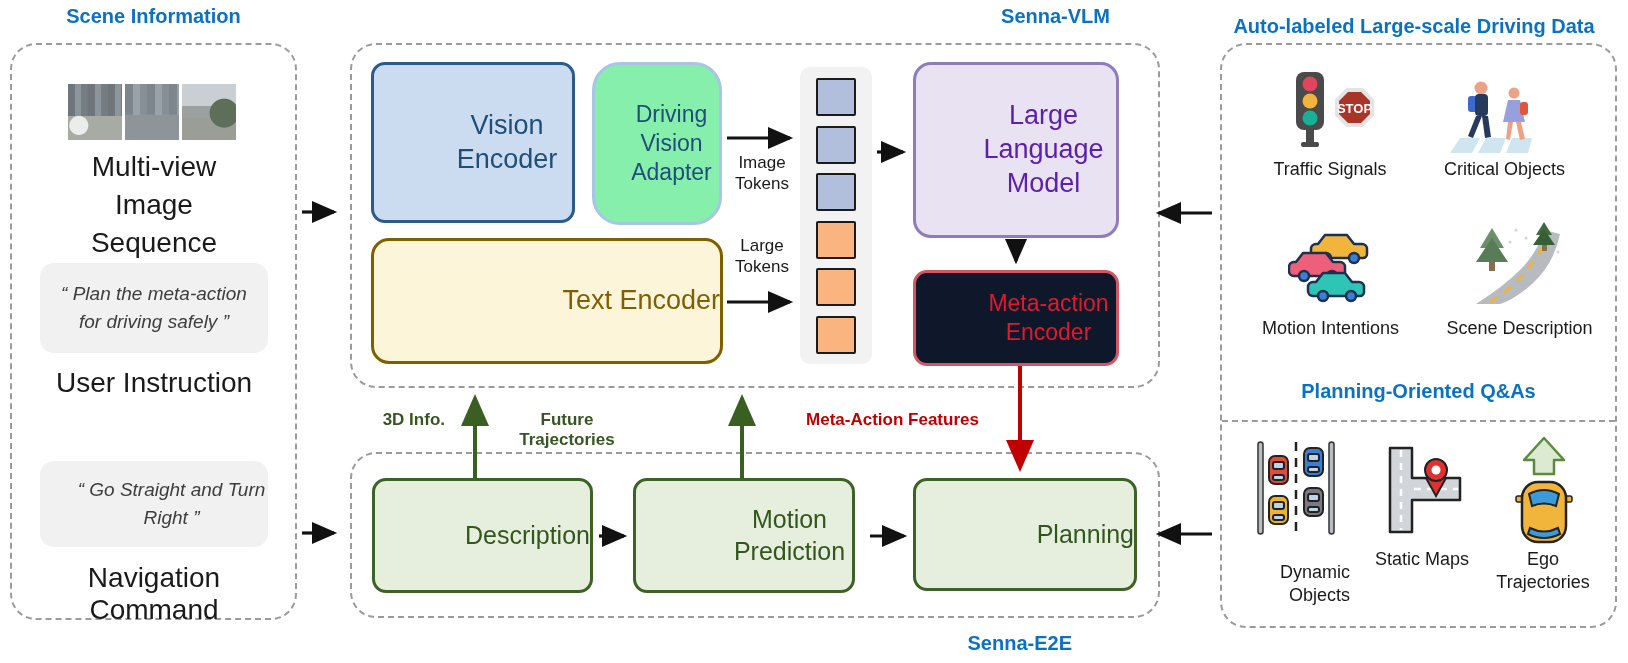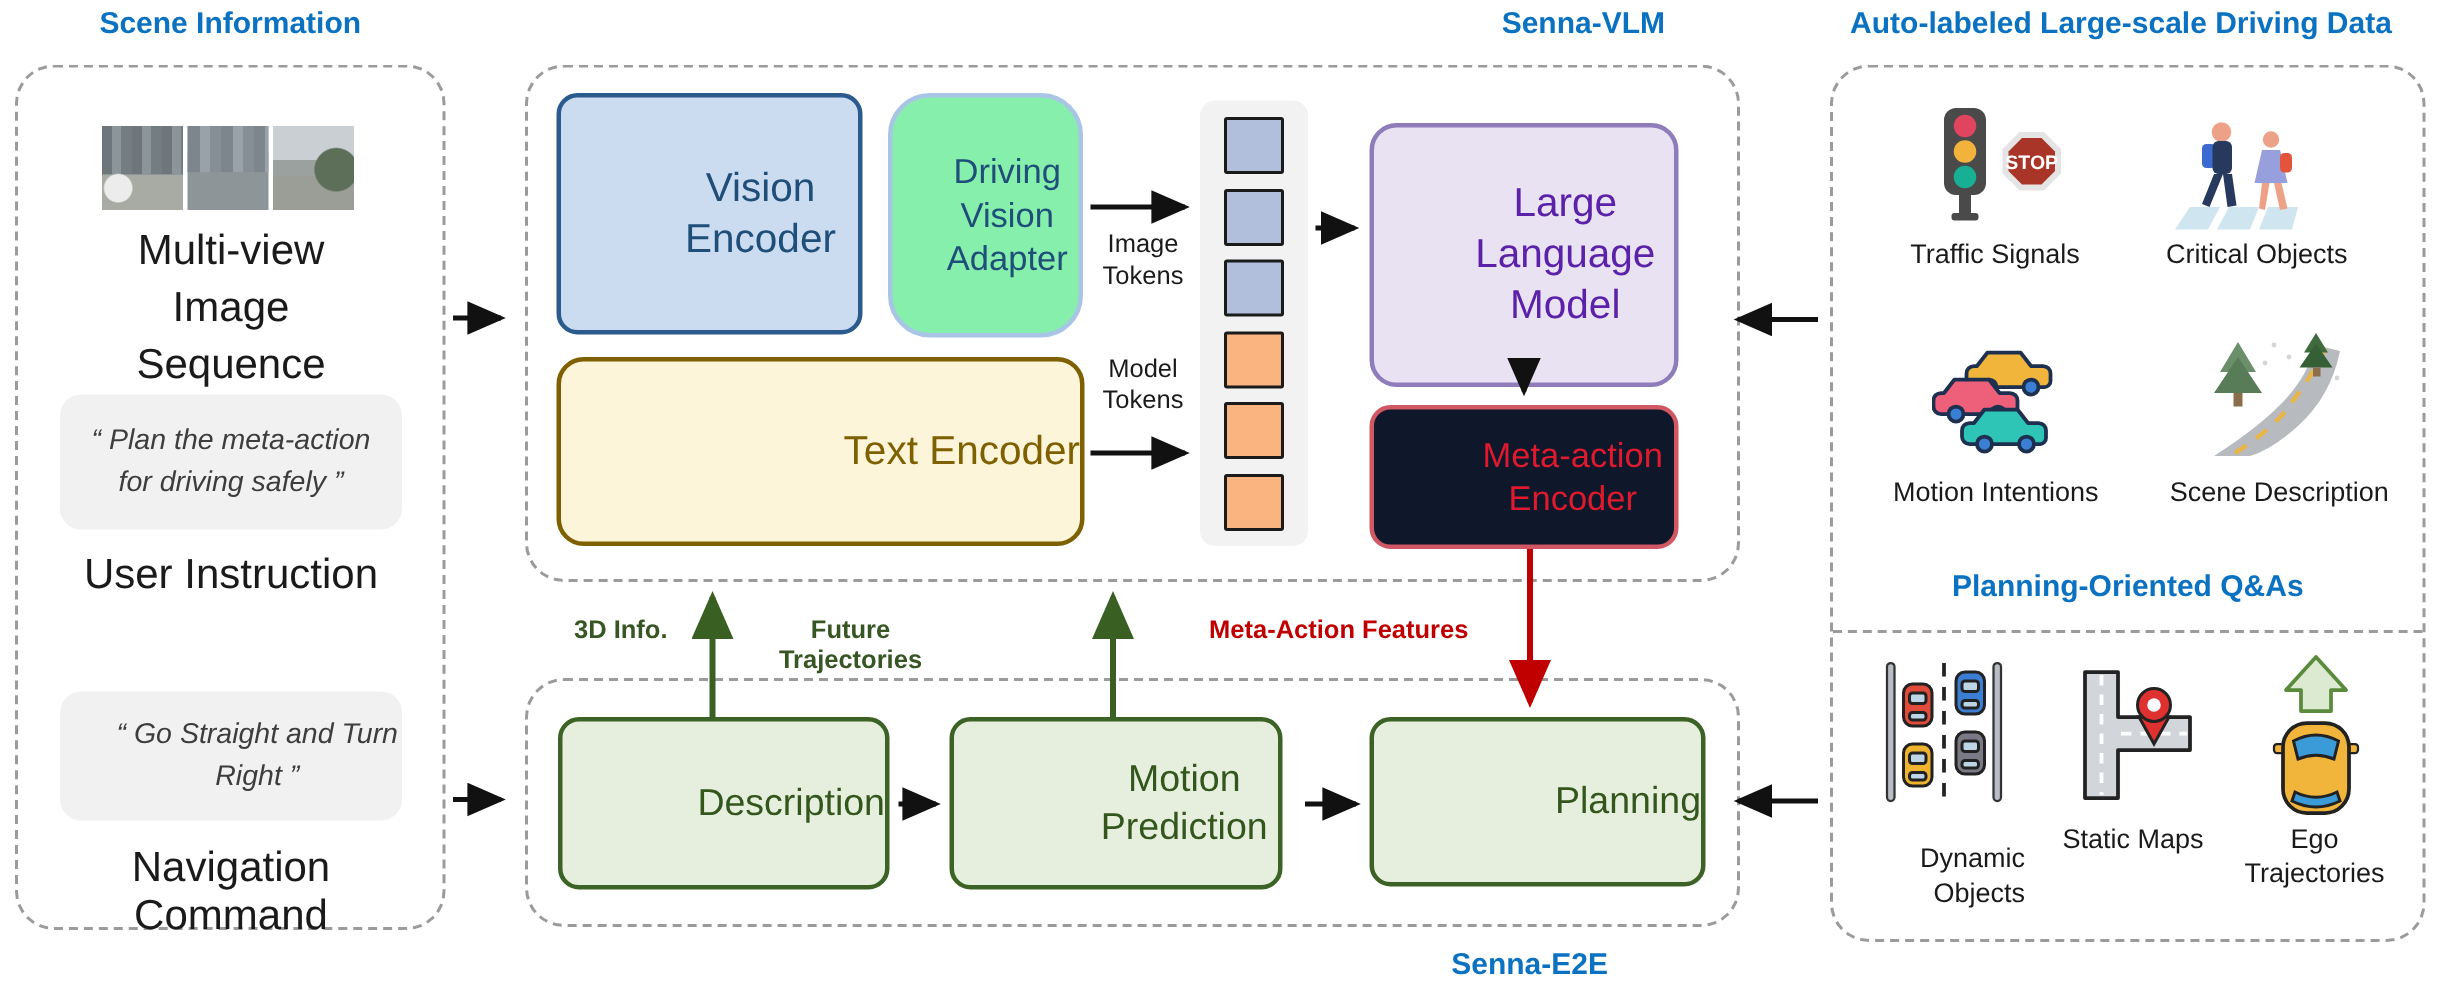--- a/index.html
+++ b/index.html
@@ -8,21 +8,21 @@
     font-family:"Liberation Sans", sans-serif; color:#1a1a1a; background:#fff;
   }
   .abs { position:absolute; box-sizing:border-box; }
   .dashed-panel { border:2px dashed #9b9b9b; border-radius:26px; background:#fff; }
   .blue-title { color:#0b72c2; font-weight:bold; font-size:20px; }
   .center { text-align:center; }
   .box { display:flex; align-items:center; justify-content:flex-end; text-align:center; line-height:1.25; }
   .vision  { background:#cbdcf1; border:3px solid #2b5a8d; color:#1f4e79; font-size:27px; border-radius:14px; }
   .dva     { background:#86efac; border:3px solid #a9c5e6; color:#1f4e79; font-size:23px; border-radius:28px; }
   .tenc    { background:#fdf5da; border:3px solid #7f6000; color:#7f6000; font-size:27px; border-radius:18px; }
-  .llm     { background:#e8e2f3; border:3px solid #8f7cbb; color:#5b21a8; font-size:27px; border-radius:18px;margin-top:20px; }
+  .llm     { background:#e8e2f3; border:3px solid #8f7cbb; color:#5b21a8; font-size:27px; border-radius:18px; }
   .meta    { background:#0f172a; border:3px solid #d05763; color:#df1a2e; font-size:23px; border-radius:14px; }
   .greenbox{ background:#e6efdd; border:3px solid #3c6325; color:#33561d; font-size:25px; border-radius:14px; }
   .wrapspan { display:inline-block; }
   .bubble { background:#f1f1f1; border-radius:14px; display:flex; align-items:center; justify-content:center;
             font-style:italic; color:#3d3d3d; font-size:19px; line-height:1.5; text-align:center; }
   .plabel { font-size:28px; }
   .conn-label { font-weight:bold; font-size:17px; }
   .green-text { color:#375623; }
   .red-text { color:#c00000; }
   .token-col { background:#f2f2f2; border-radius:10px; position:absolute; }
@@ -78,21 +78,21 @@
     <span class="wrapspan" style="width:95px;">Driving Vision Adapter</span>
   </div>
   <div class="abs box tenc" style="left:371px; top:238px; width:352px; height:126px;">
     <span>Text Encoder</span>
   </div>
 
   <div class="abs tok-label" style="left:722px; top:152px; width:80px;">
     <span class="wrapspan" style="width:62px;">Image Tokens</span>
   </div>
   <div class="abs tok-label" style="left:722px; top:235px; width:80px;">
-    <span class="wrapspan" style="width:60px;">Model Tokens</span>
+    <span class="wrapspan" style="width:60px;">Large Tokens</span>
   </div>
 
   <div class="token-col abs" style="left:800px; top:67px; width:72px; height:297px;">
       <div class="token" style="background: rgb(177, 190, 220); top: 11px;"></div>
       <div class="token" style="background: rgb(177, 190, 220); top: 58.5px;"></div>
       <div class="token" style="background: rgb(177, 190, 220); top: 106px;"></div>
       <div class="token" style="background: rgb(249, 180, 128); top: 153.5px;"></div>
       <div class="token" style="background: rgb(249, 180, 128); top: 201px;"></div>
       <div class="token" style="background: rgb(249, 180, 128); top: 248.5px;"></div>
     </div>
@@ -114,21 +114,21 @@
   <div class="abs box greenbox" style="left:372px; top:478px; width:221px; height:115px;">
     <span>Description</span>
   </div>
   <div class="abs box greenbox" style="left:633px; top:478px; width:222px; height:115px;">
     <span class="wrapspan" style="width:125px;">Motion Prediction</span>
   </div>
   <div class="abs box greenbox" style="left:913px; top:478px; width:224px; height:113px;">
     <span>Planning</span>
   </div>
 
-  <div class="abs blue-title center" style="left:1200px; top:5px; width:428px;">Auto-labeled Large-scale Driving Data</div>
+  <div class="abs blue-title center" style="left:1200px; top:15px; width:428px;">Auto-labeled Large-scale Driving Data</div>
   <div class="abs dashed-panel" style="left:1220px; top:43px; width:397px; height:585px;"></div>
   <div class="abs" style="left:1222px; top:420px; width:393px; border-top:2px dashed #9b9b9b;"></div>
 
   <div class="abs" style="left:1292px; top:72px;">
     <svg width="96" height="80" viewBox="0 0 96 80">
       <rect x="4" y="0" width="28" height="58" rx="8" fill="#4a4a4a"></rect>
       <circle cx="18" cy="12" r="7.5" fill="#e0445f"></circle>
       <circle cx="18" cy="29" r="7.5" fill="#f2b33c"></circle>
       <circle cx="18" cy="46" r="7.5" fill="#17b094"></circle>
       <rect x="14" y="58" width="8" height="13" fill="#4a4a4a"></rect>

